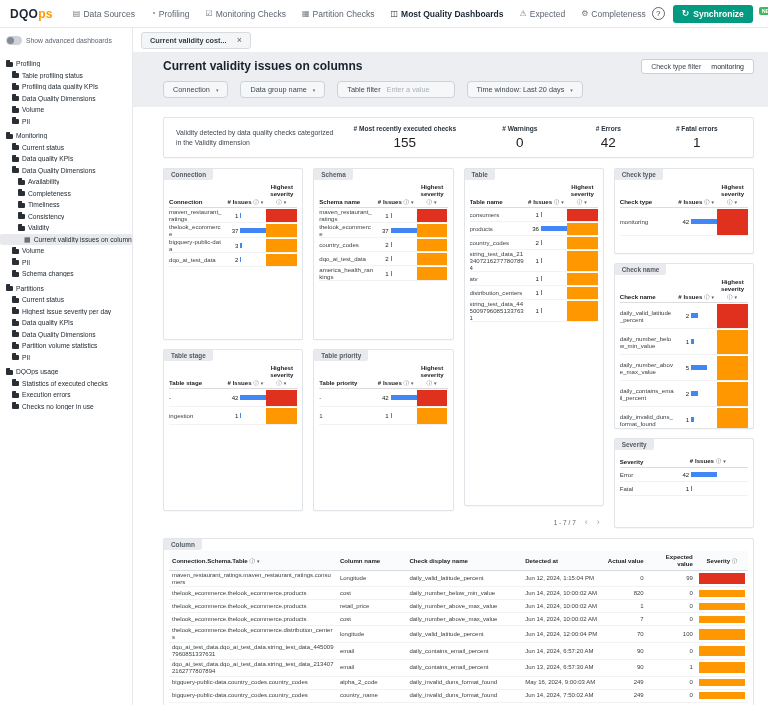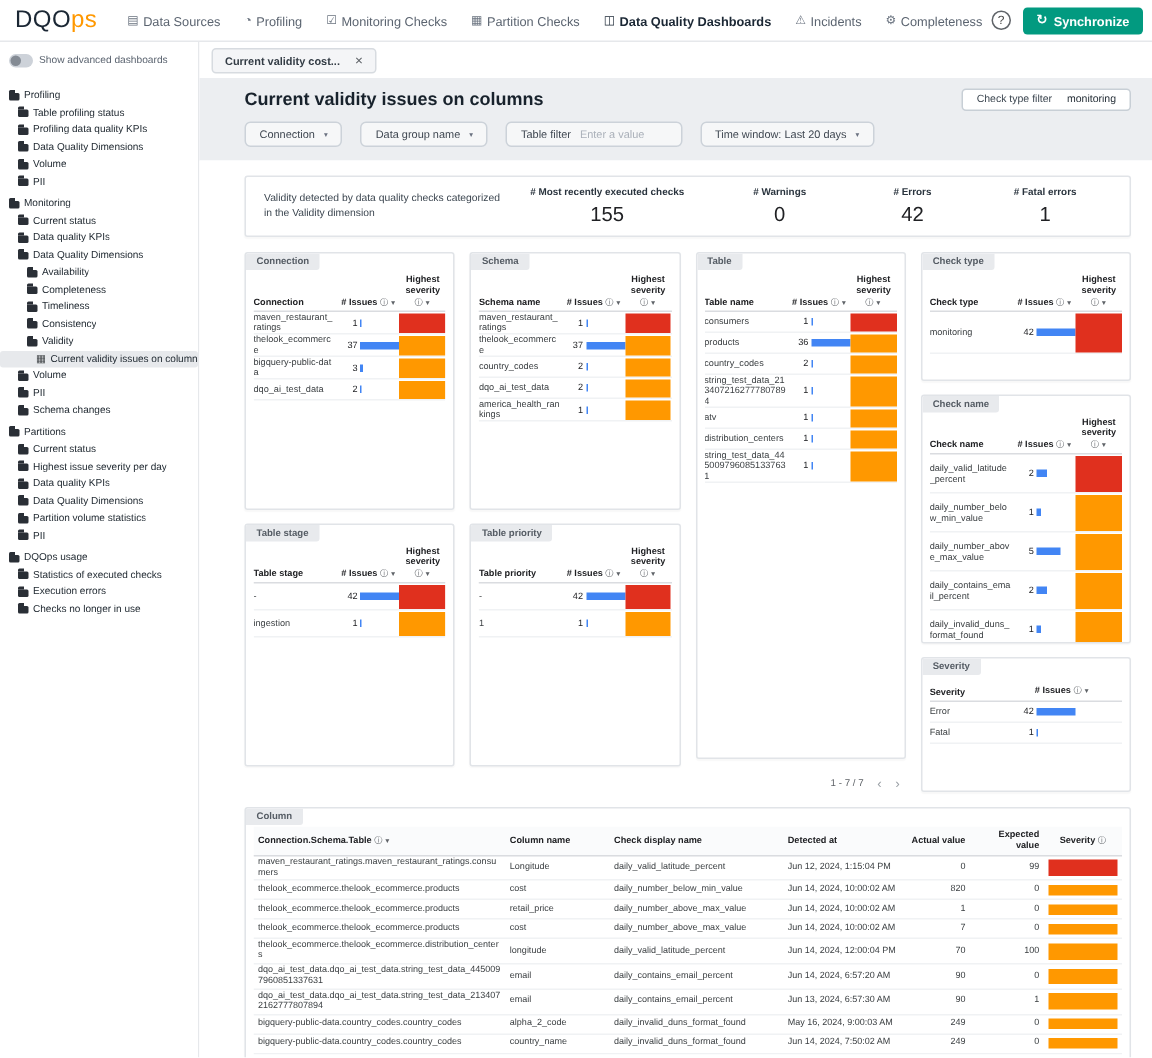--- a/index.html
+++ b/index.html
@@ -2,21 +2,21 @@
 <html><head>
 <meta charset="utf-8">
 <style>
   *{margin:0;padding:0;box-sizing:border-box}
   html,body{width:768px;height:705px;overflow:hidden}
   body{font-family:"Liberation Sans","DejaVu Sans",sans-serif;background:#fff;color:#26323c;font-size:8px}
   .app{display:flex;flex-direction:column;height:705px}
 
   
   .navbar{height:28px;flex:none;display:flex;align-items:center;padding:0 10px;border-bottom:1px solid #e6e8eb;background:#fff;gap:6px}
-  .logo{font-weight:normal;font-size:16px;letter-spacing:.3px;cursor:pointer;flex:none}
+  .logo{font-weight:bold;font-size:12px;letter-spacing:.3px;cursor:pointer;flex:none}
   .logo .l-dark{color:#1b2734}
   .logo .l-accent{color:#ff9800}
   .nav-menu{display:flex;align-items:center;gap:16px;margin-left:14px}
   .nav-item{display:flex;align-items:center;gap:3px;font-size:8.5px;color:#5b6470;cursor:pointer;white-space:nowrap}
   .nav-item .nav-glyph{font-size:8px;color:#6b7480;line-height:1}
   .nav-item.active{color:#1b2734;font-weight:bold}
   .nav-item.active .nav-glyph{color:#1b2734}
   .nav-right{margin-left:auto;display:flex;align-items:center;gap:8px}
   .help-circle{width:13px;height:13px;border:1px solid #5f6368;border-radius:50%;display:flex;align-items:center;justify-content:center;font-size:8px;color:#444;cursor:pointer}
   .sync-btn{display:inline-flex;align-items:center;gap:4px;background:#029a80;color:#fff;border:none;border-radius:3px;padding:4px 9px;font-size:8.5px;font-weight:bold;cursor:pointer;font-family:inherit}
@@ -135,25 +135,25 @@
         <div class="nav-item">
     <span class="nav-glyph">☑</span>
     <span class="nav-label">Monitoring Checks</span>
   </div>
         <div class="nav-item">
     <span class="nav-glyph">▦</span>
     <span class="nav-label">Partition Checks</span>
   </div>
         <div class="nav-item active">
     <span class="nav-glyph">◫</span>
-    <span class="nav-label">Data Quality Dashboards</span>
+    <span class="nav-label">Most Quality Dashboards</span>
   </div>
         <div class="nav-item">
     <span class="nav-glyph">⚠</span>
-    <span class="nav-label">Incidents</span>
+    <span class="nav-label">Expected</span>
   </div>
         <div class="nav-item">
     <span class="nav-glyph">⚙</span>
     <span class="nav-label">Completeness</span>
   </div>
       </nav>
     <div class="nav-right">
       <div class="help-circle">?</div>
       <button class="sync-btn">
         <span class="sync-glyph">↻</span>

